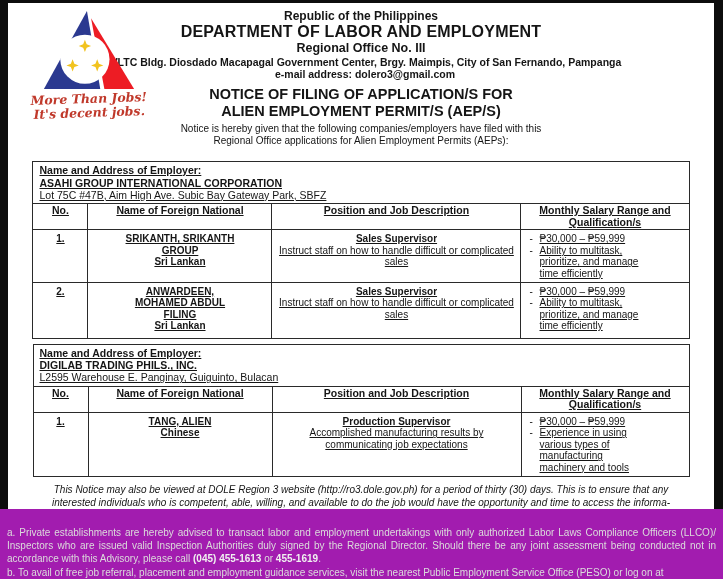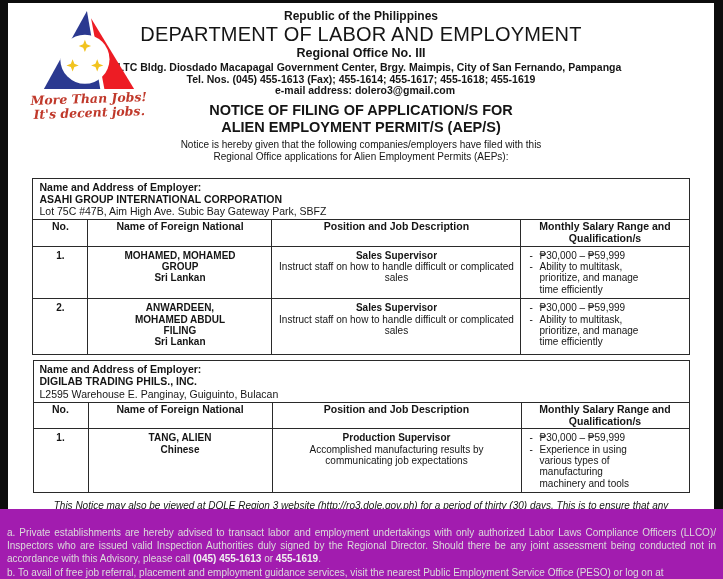--- a/index.html
+++ b/index.html
@@ -10,38 +10,38 @@
     -webkit-font-smoothing:antialiased;
   }
   .page{
     position:absolute;left:8px;top:3px;width:706px;height:506px;
     background:#ffffff;color:#151515;overflow:hidden;box-sizing:border-box;
     padding-top:7px;
   }
   
   .letterhead{text-align:center;line-height:1.12;}
   .lh-republic{font-size:12px;font-weight:bold;}
-  .lh-dept{font-size:20px;font-weight:normal;letter-spacing:.2px;}
+  .lh-dept{font-size:16px;font-weight:bold;letter-spacing:.2px;}
   .lh-office{font-size:12.5px;font-weight:bold;margin-bottom:2px;}
   .lh-small{font-size:10.5px;font-weight:bold;}
   .lh-email{margin-bottom:5px;margin-left:8px;}
   .notice-title{font-size:14.5px;font-weight:bold;line-height:1.18;}
   .notice-intro{font-size:10px;line-height:1.22;margin-top:3px;margin-bottom:14px;}
   
   .logo-wrap{position:absolute;left:16px;top:6px;width:130px;text-align:center;}
   .logo-svg{display:block;margin:0 auto;}
   .slogan{
     font-family:"DejaVu Serif", serif;font-style:italic;font-weight:bold;
     color:#c0392b;font-size:12.5px;line-height:1.15;margin-top:1px;
     transform:rotate(-2deg);
   }
   
   table.aep{
     width:656px;margin:2px auto 5px auto;border-collapse:collapse;
-    font-size:10px;line-height:1.14;table-layout:fixed;
+    font-size:10px;line-height:1.14;table-layout:fixed;text-decoration:underline;
   }
   table.aep td, table.aep th{border:1.6px solid #2a2a2a;vertical-align:top;box-sizing:border-box;}
   td.employer{padding:2px 6px;text-align:left;font-size:10.5px;line-height:1.16;}
   td.employer .b{font-weight:bold;}
   th.colhead{font-size:10.5px;font-weight:bold;text-align:center;padding:1px 3px;line-height:1.12;}
   td.c-no{font-weight:bold;text-align:center;padding-top:3px;}
   td.c-name{font-weight:bold;text-align:center;padding:3px 4px;}
   td.c-pos{text-align:center;padding:3px 5px;}
   td.c-pos .pos-title{font-weight:bold;}
   td.c-sal{padding:3px 4px 3px 6px;}
@@ -81,21 +81,20 @@
       <div>More Than Jobs!</div>
       <div>It's decent jobs.</div>
     </div>
   </div>
 
   <div class="letterhead">
     <div class="lh-republic">Republic of the Philippines</div>
     <div class="lh-dept">DEPARTMENT OF LABOR AND EMPLOYMENT</div>
     <div class="lh-office">Regional Office No. III</div>
     <div class="lh-small">SWLTC Bldg. Diosdado Macapagal Government Center, Brgy. Maimpis, City of San Fernando, Pampanga</div>
-    <div class="lh-small">Tel. Nos. (045) 455-1613 (Fax); 455-1614; 455-1617; 455-1618; 455-1619</div>
     <div class="lh-small lh-email">e-mail address: dolero3@gmail.com</div>
     <div class="notice-title">
       <div>NOTICE OF FILING OF APPLICATION/S FOR</div>
       <div>ALIEN EMPLOYMENT PERMIT/S (AEP/S)</div>
     </div>
     <div class="notice-intro">
       <div>Notice  is hereby given that the following companies/employers have filed with this</div>
       <div>Regional Office applications for Alien Employment Permits (AEPs):</div>
     </div>
   </div>
@@ -117,21 +116,21 @@
       </tr>
       <tr>
         <th class="colhead">No.</th>
         <th class="colhead">Name of Foreign National</th>
         <th class="colhead">Position and Job Description</th>
         <th class="colhead">Monthly Salary Range and Qualification/s</th>
       </tr>
       <tr style="height:52px;">
         <td class="c-no">1.</td>
         <td class="c-name">
-          <div>MOHAMED, MOHAMED</div>
+          <div>SRIKANTH, SRIKANTH</div>
           <div>GROUP</div>
           <div>Sri Lankan</div>
         </td>
         <td class="c-pos">
           <div class="pos-title">Sales Supervisor</div>
           <div>Instruct staff on how to handle difficult or complicated sales</div>
         </td>
         <td class="c-sal">
           <ul class="dash">
             <li>₱30,000 – ₱59,999</li>

